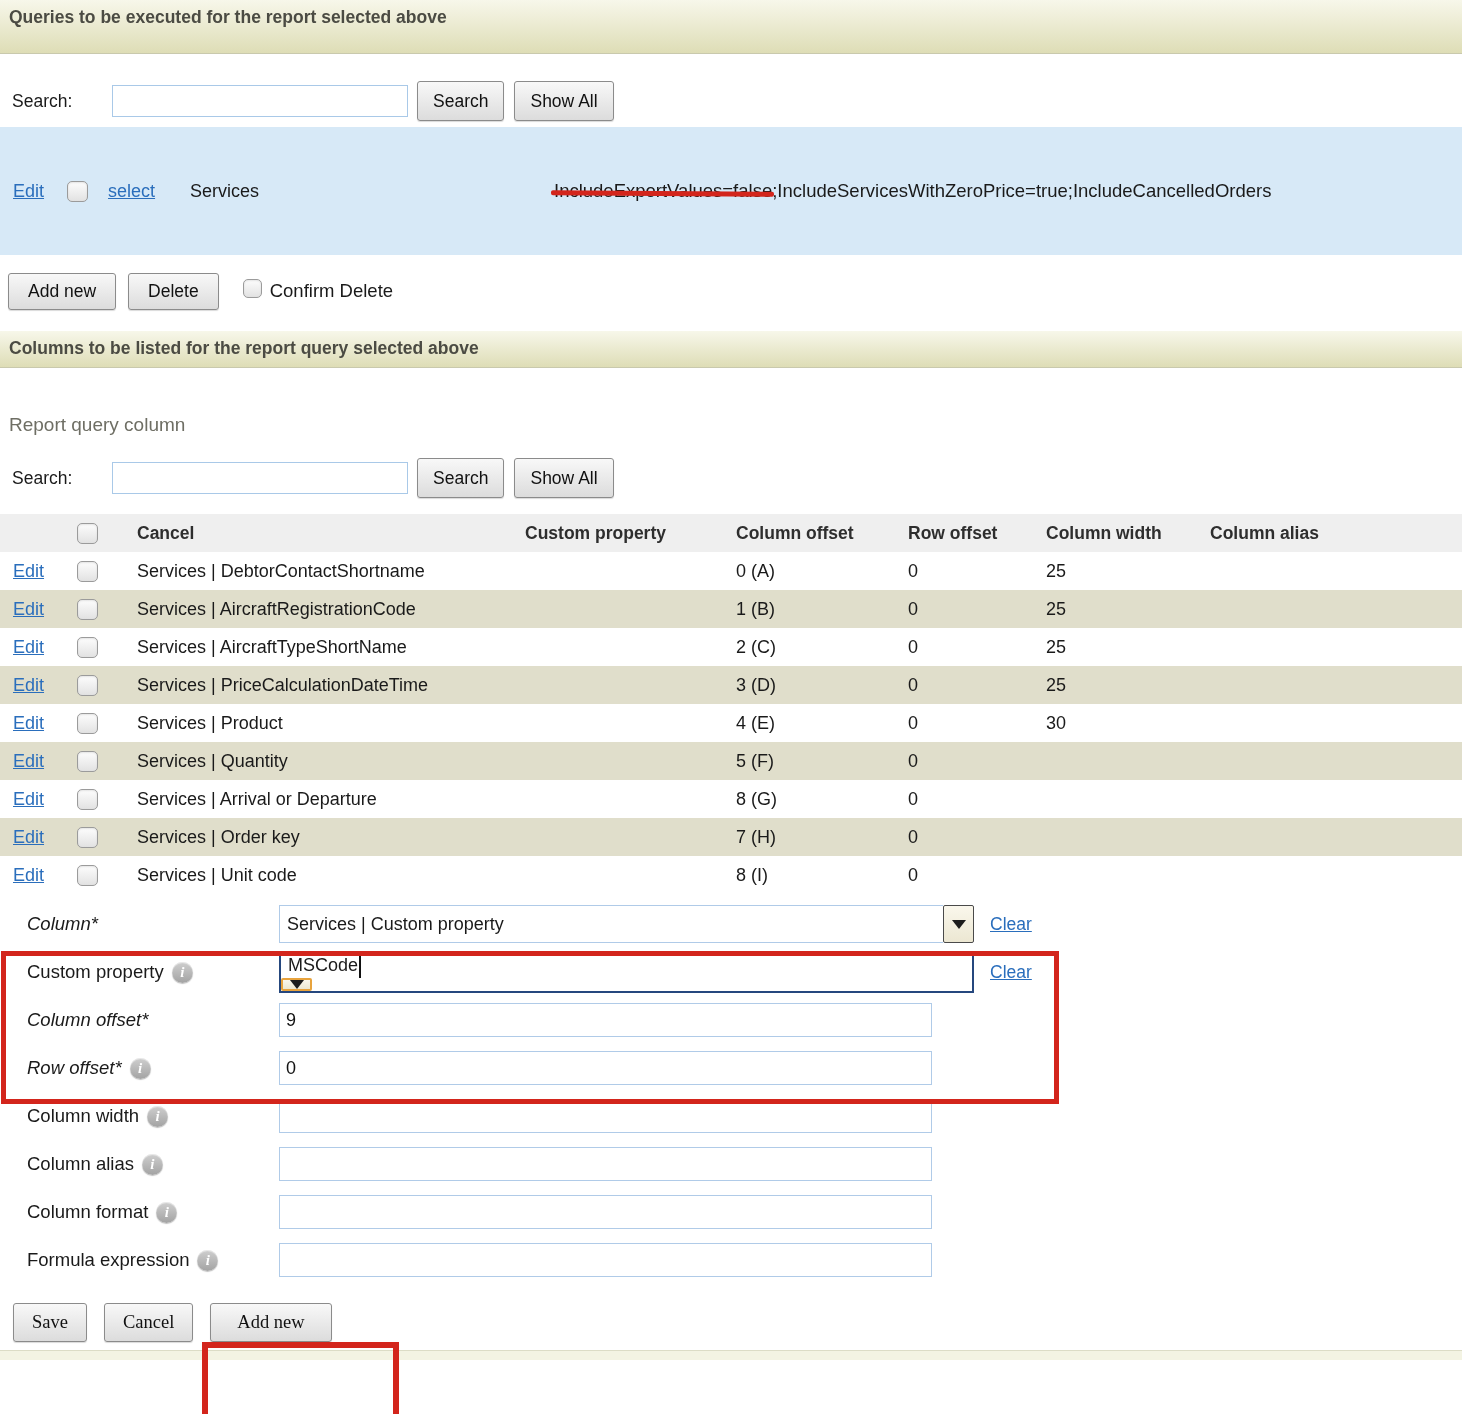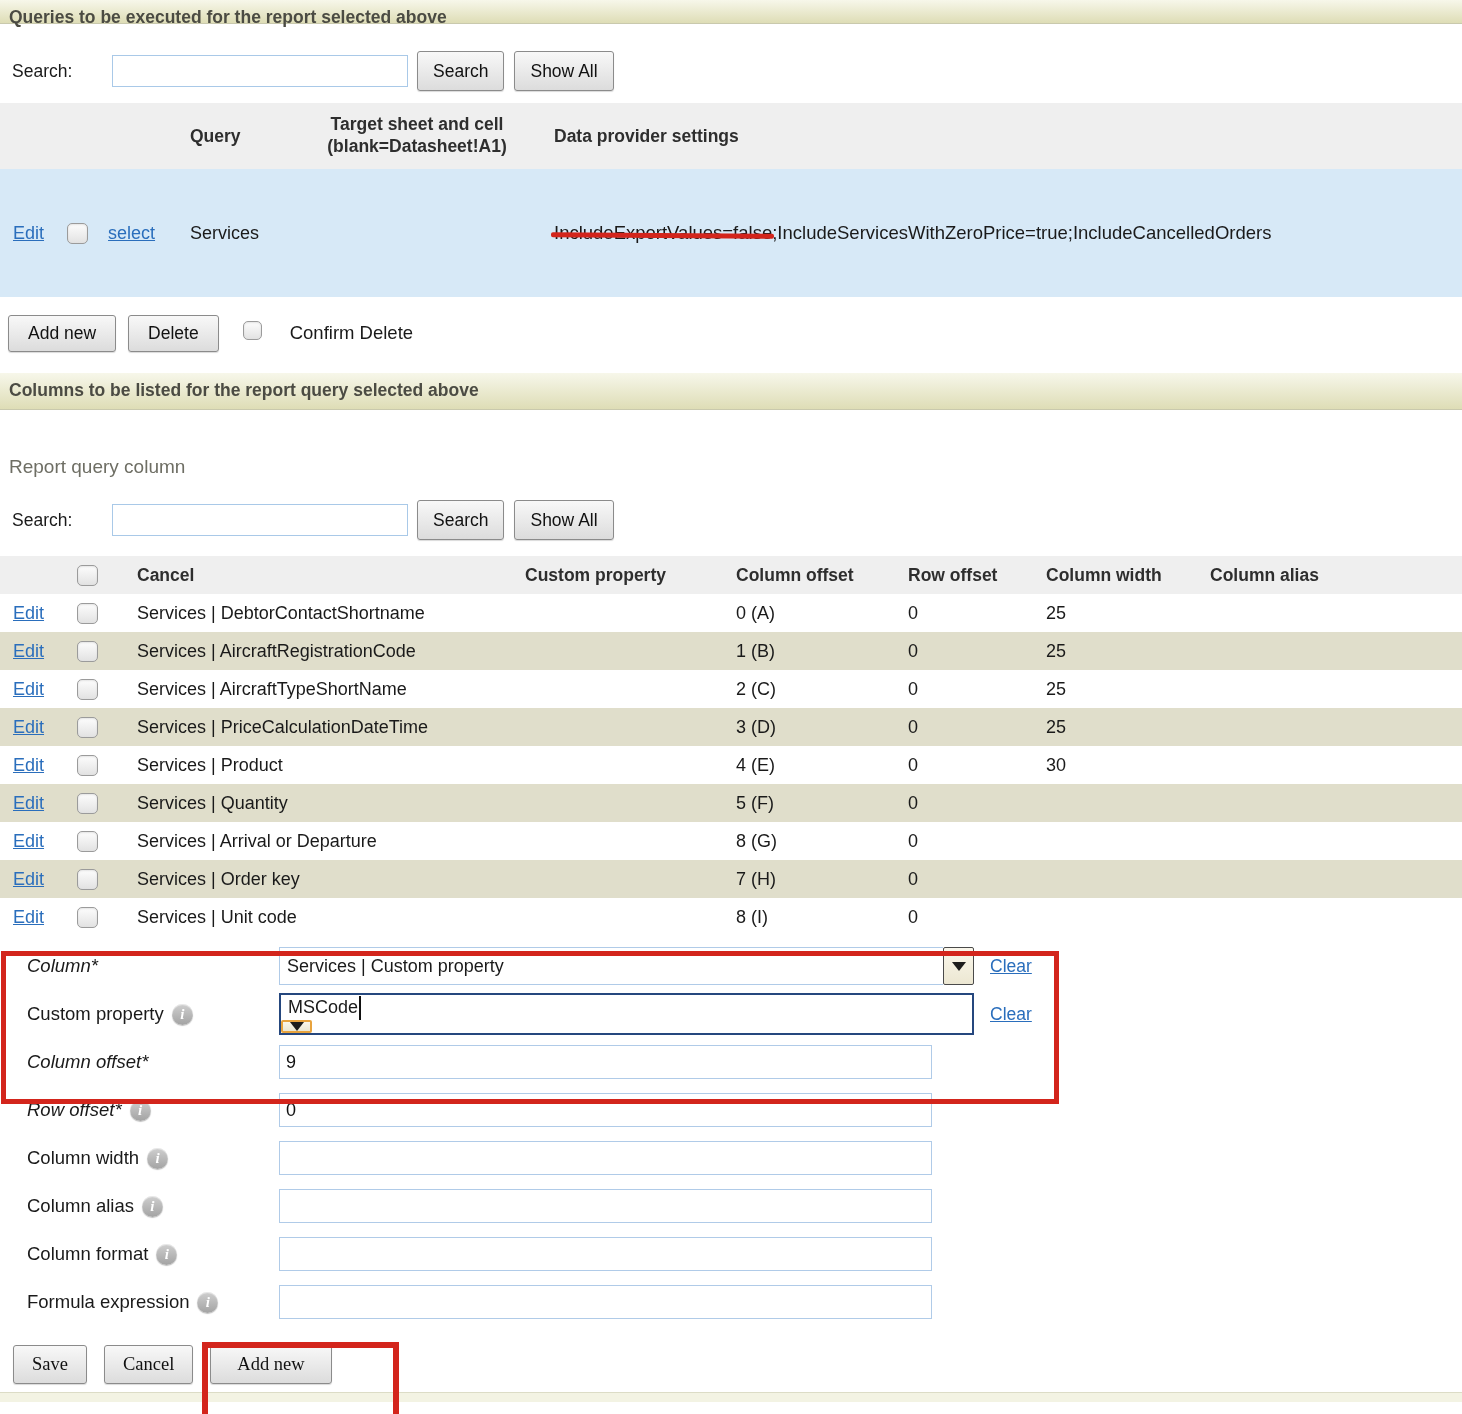--- a/index.html
+++ b/index.html
@@ -2,21 +2,21 @@
 <html><head>
 <meta charset="utf-8">
 <style>
   * { margin:0; padding:0; box-sizing:border-box; }
   html,body { background:#fff; }
   body { font-family:"Liberation Sans", sans-serif; color:#1a1a1a; }
   .page { position:relative; width:1462px; height:1414px; overflow:hidden; background:#fff; }
 
   
   .section-bar {
-    height:24px; line-height:35px;
+    height:54px; line-height:35px;
     background:linear-gradient(#f7f7ea, #deddb6);
     border-bottom:1px solid #c9c9ad;
     font-size:17.5px; font-weight:bold; color:#4b4b43;
     padding-left:9px;
   }
 
   
   .search-row { display:flex; align-items:center; margin:21px 0 0 12px; height:52px; }
   .search-label { font-size:17.5px; width:100px; }
   .search-input {
@@ -56,21 +56,21 @@
   .struck { position:relative; }
   .struck::after {
     content:""; position:absolute; left:-3px; right:-2px; top:50%; height:5px;
     background:#d3251c; transform:rotate(0.45deg); border-radius:2px;
   }
 
   
   .btnrow1 { display:flex; align-items:center; margin:16px 0 0 8px; height:40px; }
   .btnrow1 .btn { margin-right:12px; padding:7px 19px; }
   .btnrow1 .cb { width:19px; height:19px; margin:-6px 8px 0 12px; }
-  .confirm-label { font-size:18.5px;margin-left:20px; }
+  .confirm-label { font-size:18.5px; }
 
   .bar2 { margin-top:20px; height:37px; }
 
   .subtitle { margin:46px 0 0 9px; font-size:19px; color:#6e6e64; height:25px; }
   .search-row2 { margin-top:13px; }
 
   
   .t2head, .t2row {
     display:grid;
     grid-template-columns:64px 60px 388px 205px 172px 138px 170px auto;
@@ -134,26 +134,20 @@
     <span>Queries to be executed for the report selected above</span>
   </div>
 
   <div class="search-row">
     <span class="search-label">Search:</span>
     <input class="search-input" value="" style="">
     <button class="btn">Search</button>
     <button class="btn">Show All</button>
   </div>
 
-  <div class="t1head">
-    <span></span>
-    <span>Query</span>
-    <span class="h-target">Target sheet and cell (blank=Datasheet!A1)</span>
-    <span class="h-settings">Data provider settings</span>
-  </div>
 
   <div class="t1row">
     <span class="t1controls">
       <a class="lnk">Edit</a>
       <span class="cb"></span>
       <a class="lnk">select</a>
     </span>
     <span>Services</span>
     <span></span>
     <span class="c-settings"><span class="struck">IncludeExportValues=false</span><span>;IncludeServicesWithZeroPrice=true;IncludeCancelledOrders</span></span>

